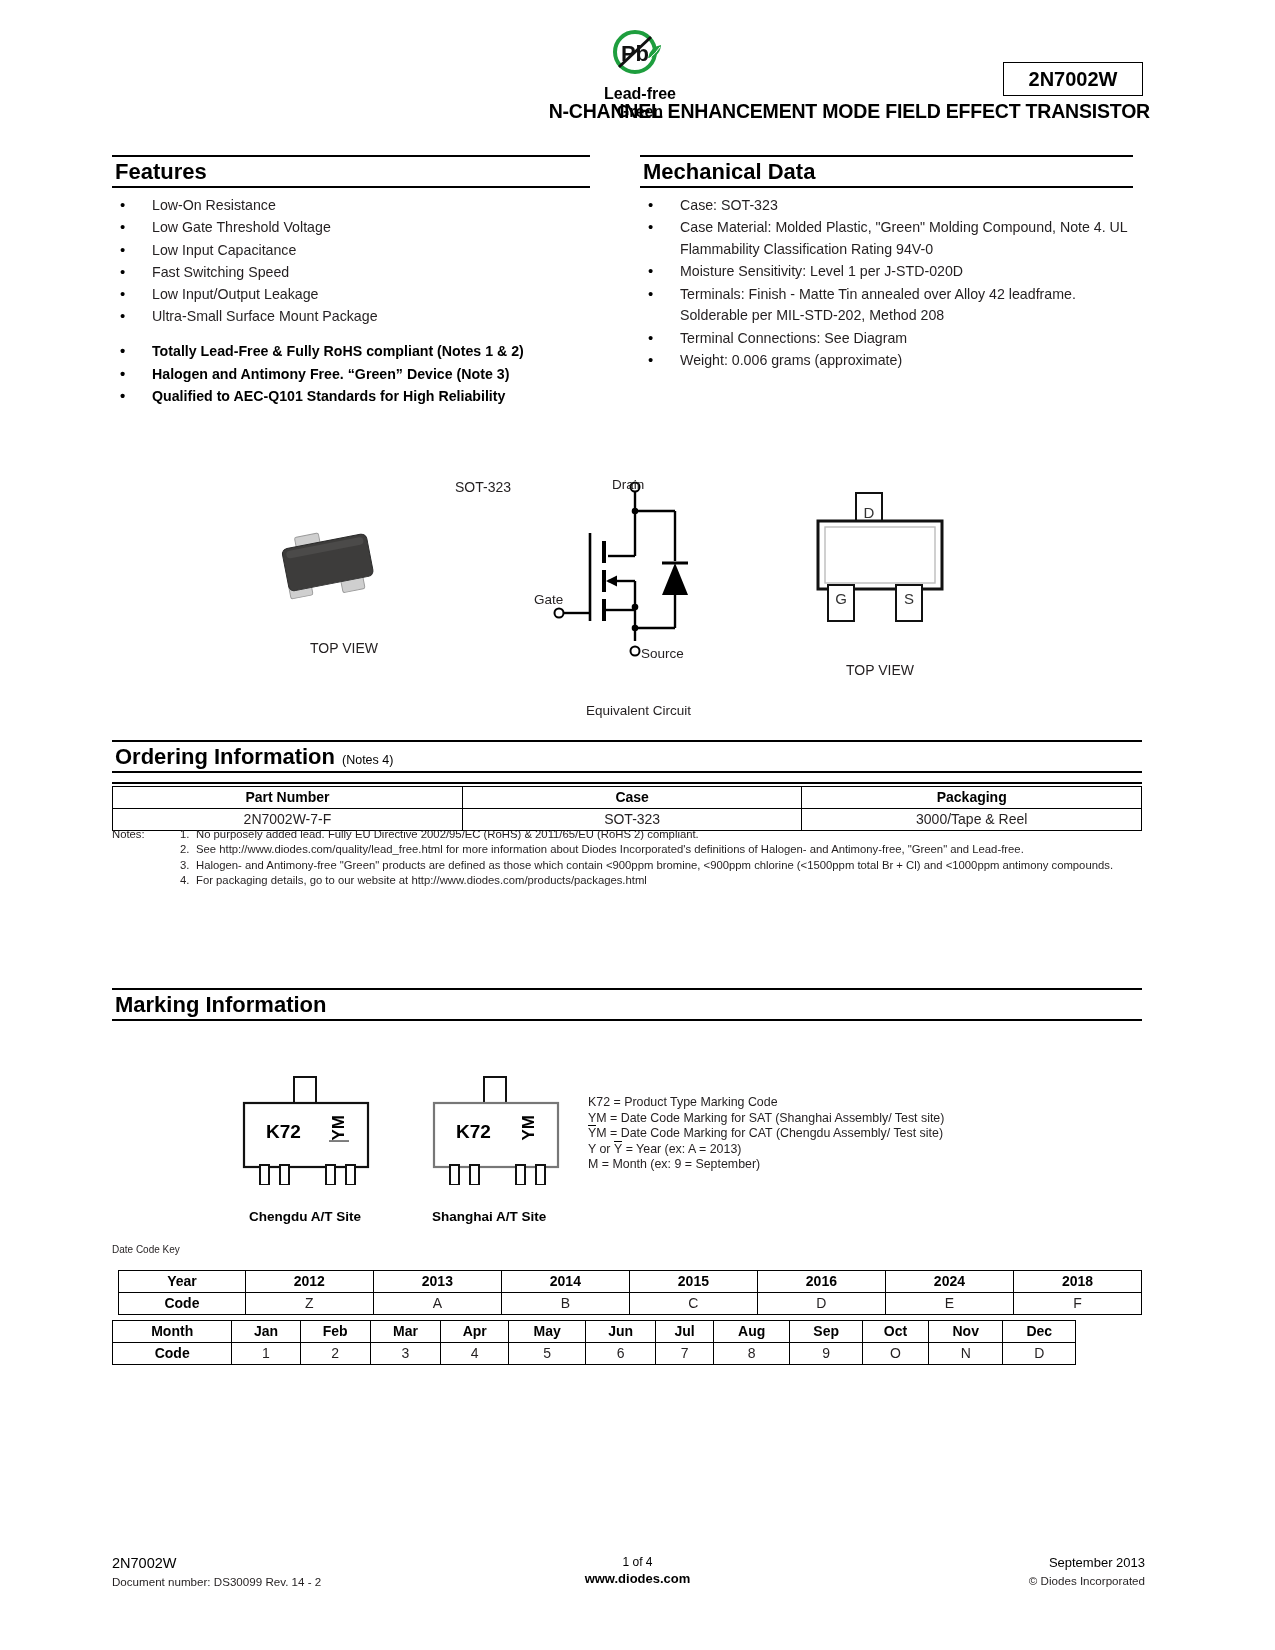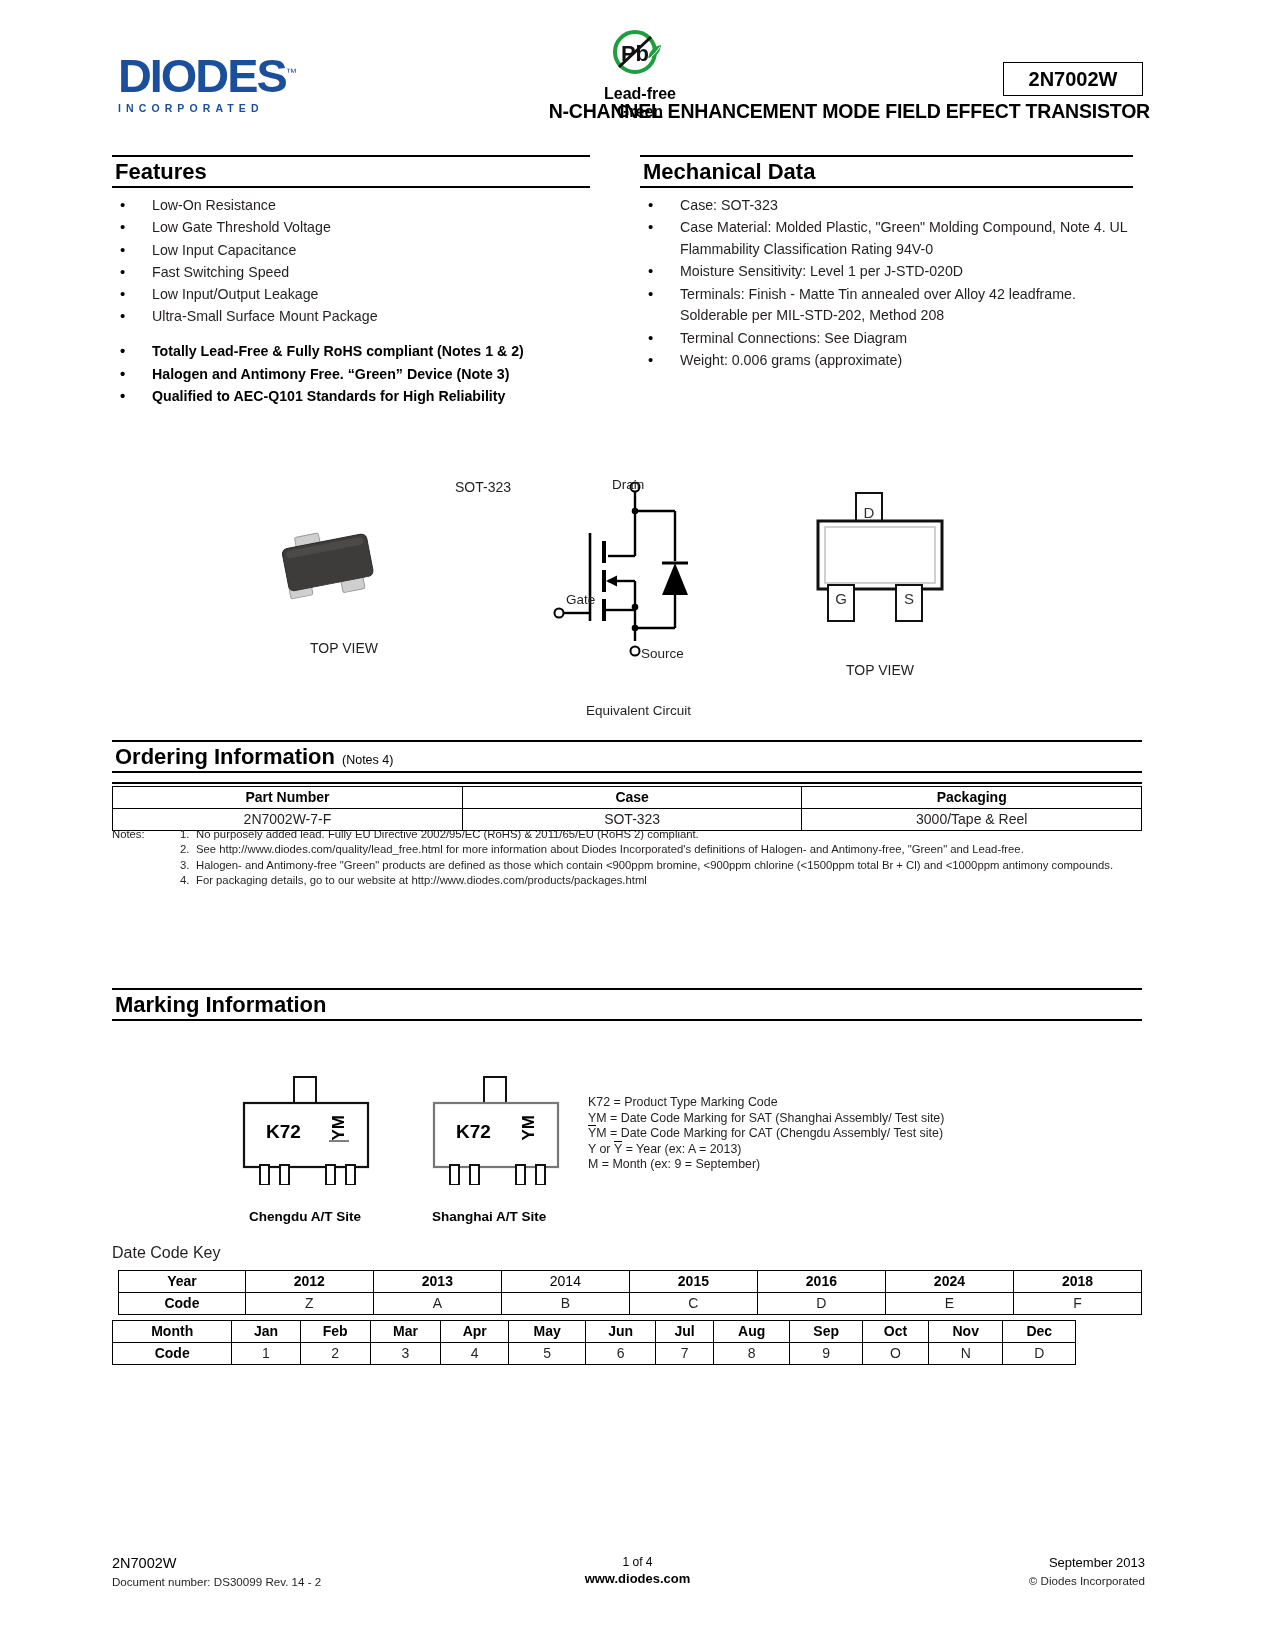--- a/index.html
+++ b/index.html
@@ -115,24 +115,20 @@
   .f-right { position:absolute; right:130px; top:0; text-align:right; font-size:13px;}
   .f-right .cr { font-size:11.6px; margin-top:4px; color:#231f20;}
 </style>
 </head>
 <body>
 
 <div class="page">
 
   <div class="header">
 
-    <div class="logo">
-      <div class="logo-word"><span>DIODES</span><span class="logo-tm">™</span></div>
-      <div class="logo-sub">INCORPORATED</div>
-    </div>
 
     <div class="pbfree">
       <svg width="72" height="52" viewBox="0 0 72 52">
         <circle cx="31" cy="24" r="20" fill="none" stroke="#1E9E3E" stroke-width="4"></circle>
         <text x="31" y="33" font-family="Liberation Sans, sans-serif" font-size="22" font-weight="bold" text-anchor="middle" fill="#111">Pb</text>
         <line x1="15" y1="39" x2="47" y2="9" stroke="#111" stroke-width="3"></line>
         <path d="M44 30 Q56 29 57 17 Q46 19 44 30 Z" fill="#1E9E3E"></path>
         <path d="M46 30 Q52 25 56 19" stroke="#ffffff" stroke-width="1" fill="none"></path>
       </svg>
       <div class="pbfree-label">Lead-free Green</div>
@@ -213,21 +209,21 @@
       <circle cx="105" cy="178" r="4.5" fill="#fff" stroke="#000" stroke-width="2"></circle>
 
       <line x1="105" y1="38" x2="145" y2="38" stroke="#000" stroke-width="2.4"></line>
       <line x1="145" y1="38" x2="145" y2="88" stroke="#000" stroke-width="2.4"></line>
       <polygon points="132,122 158,122 145,90" fill="#000"></polygon>
       <line x1="132" y1="90" x2="158" y2="90" stroke="#000" stroke-width="3"></line>
       <line x1="145" y1="122" x2="145" y2="155" stroke="#000" stroke-width="2.4"></line>
       <line x1="105" y1="155" x2="145" y2="155" stroke="#000" stroke-width="2.4"></line>
     </svg>
     <div class="lbl" style="left:612px; top:12px;">Drain</div>
-    <div class="lbl" style="left:566px; top:127px;text-align:center;">Gate</div>
+    <div class="lbl" style="left:534px; top:127px;text-align:center;">Gate</div>
     <div class="lbl" style="left:641px; top:181px;">Source</div>
     <div class="lbl" style="left:586px; top:238px; font-size:13.5px;">Equivalent Circuit</div>
 
     <svg style="position:absolute; left:800px; top:20px;" width="200" height="160" viewBox="0 0 200 160">
       <rect x="56" y="8" width="26" height="34" fill="#fff" stroke="#111" stroke-width="2"></rect>
       <rect x="18" y="36" width="124" height="68" fill="#fff" stroke="#111" stroke-width="3"></rect>
       <rect x="25" y="42" width="110" height="56" fill="#fff" stroke="#bdbdbd" stroke-width="1.4"></rect>
       <rect x="28" y="100" width="26" height="36" fill="#fff" stroke="#111" stroke-width="2"></rect>
       <rect x="96" y="100" width="26" height="36" fill="#fff" stroke="#111" stroke-width="2"></rect>
       <text x="69" y="33" font-family="Liberation Sans, sans-serif" font-size="15" text-anchor="middle" fill="#333">D</text>
@@ -310,30 +306,30 @@
 
     <div class="mk-legend">
       <div>K72 = Product Type Marking Code</div>
       <div>YM = Date Code Marking for SAT (Shanghai Assembly/ Test site)</div>
       <div><span class="ovl">Y</span>M = Date Code Marking for CAT (Chengdu Assembly/ Test site)</div>
       <div>Y or <span class="ovl">Y</span> = Year (ex: A = 2013)</div>
       <div>M = Month (ex: 9 = September)</div>
     </div>
   </div>
 
-  <div style="position:absolute; left:112px; top:1244px; font-size:16px; color:#231f20;">Date Code Key</div>
+  <div style="position:absolute; left:112px; top:1244px; font-size:10px; color:#231f20;">Date Code Key</div>
 
   <div style="position:absolute; left:112px; top:1270px; width:1030px;padding-left:6px;">
     <table class="dt">
       <tbody>
           <tr>
         <th style="width:12.4%">Year</th>
         <th style="font-weight:bold">2012</th>
         <th style="font-weight:bold">2013</th>
-        <th style="font-weight:normal">2014</th>
+        <th style="font-weight:bold">2014</th>
         <th style="font-weight:bold">2015</th>
         <th style="font-weight:bold">2016</th>
         <th style="font-weight:bold">2024</th>
         <th style="font-weight:bold">2018</th>
       </tr>
       <tr>
         <th>Code</th>
         <td>Z</td>
         <td>A</td>
         <td>B</td>

